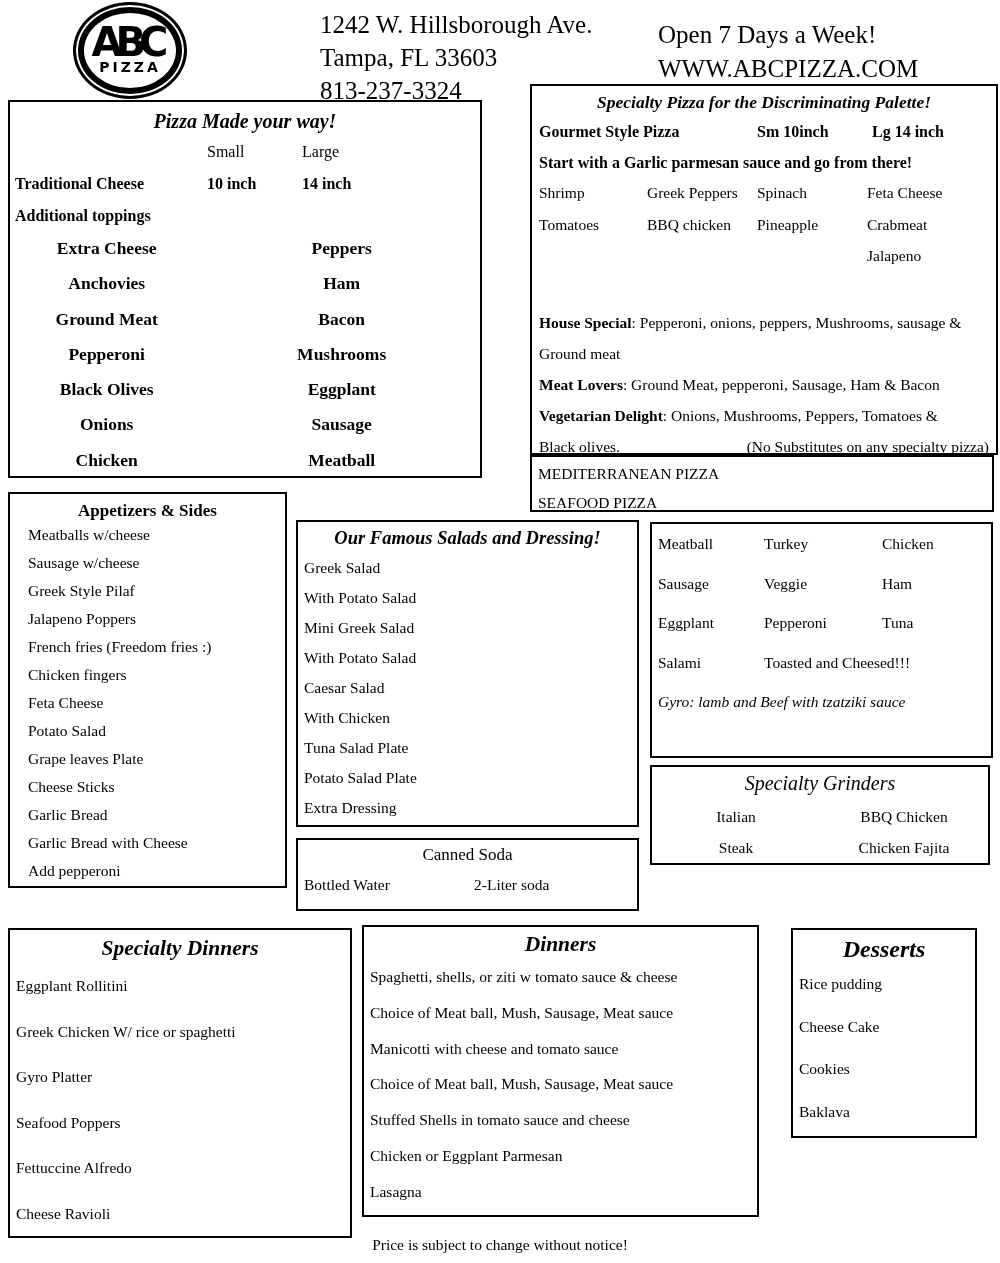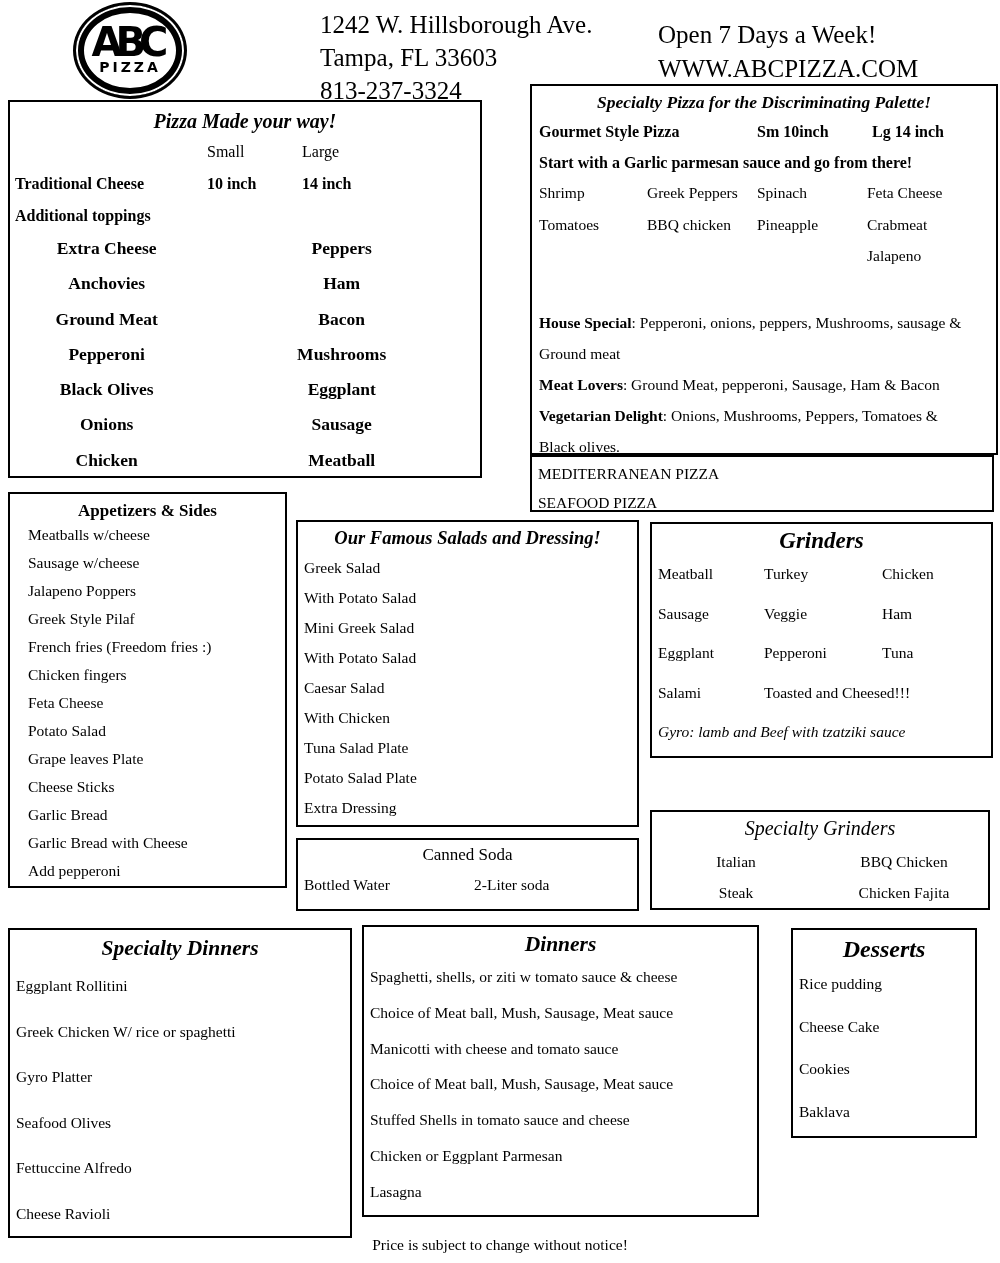--- a/index.html
+++ b/index.html
@@ -21,21 +21,21 @@
   .addr{position:absolute;left:320px;top:8px;font-size:25px;line-height:33px;}
   .open{position:absolute;left:658px;top:18px;font-size:25px;line-height:34px;}
 
   
   #box-pizza{left:8px;top:100px;width:474px;height:378px;}
   #box-specialty{left:530px;top:84px;width:468px;height:371px;}
   #box-med{left:530px;top:455px;width:464px;height:57px;}
   #box-apps{left:8px;top:492px;width:279px;height:396px;}
   #box-salads{left:296px;top:520px;width:343px;height:307px;}
   #box-grinders{left:650px;top:522px;width:343px;height:236px;}
-  #box-spec-grinders{left:650px;top:765px;width:340px;height:100px;margin-top:45px;}
+  #box-spec-grinders{left:650px;top:765px;width:340px;height:100px;}
   #box-soda{left:296px;top:838px;width:343px;height:73px;}
   #box-spec-dinners{left:8px;top:928px;width:344px;height:310px;}
   #box-dinners{left:362px;top:925px;width:397px;height:292px;}
   #box-desserts{left:791px;top:928px;width:186px;height:210px;}
 
   
   .pm-title{margin-top:8px;font-size:20px;}
   .pm-grid{display:grid;grid-template-columns:192px 95px 1fr;padding-left:5px;font-size:16px;}
   .pm-sizes{margin-top:10px;}
   .pm-base{margin-top:14px;font-weight:bold;}
@@ -171,37 +171,38 @@
       <span></span>
         <span></span>
         <span></span>
       <span>Jalapeno</span>
     </div>
     <div class="sp-para sp-house"><b>House Special</b><span>: Pepperoni, onions, peppers, Mushrooms, sausage &amp; Ground meat</span></div>
     <div class="sp-para"><b>Meat Lovers</b><span>: Ground Meat, pepperoni, Sausage, Ham &amp; Bacon</span></div>
     <div class="sp-para"><b>Vegetarian Delight</b><span>: Onions, Mushrooms, Peppers, Tomatoes &amp;</span></div>
     <div class="sp-last">
       <span>Black olives.</span>
+      <span>(No Substitutes on any specialty pizza)</span>
     </div>
   </div>
 
   <div class="box" id="box-med">
     <div class="med-list">
       <div>MEDITERRANEAN PIZZA</div>
       <div>SEAFOOD PIZZA</div>
     </div>
   </div>
 
   <div class="box" id="box-apps">
     <div class="title-b apps-title">Appetizers &amp; Sides</div>
     <div class="plain-list apps-list">
       <div>Meatballs w/cheese</div>
       <div>Sausage w/cheese</div>
+      <div>Greek Style Pilaf</div>
       <div>Jalapeno Poppers</div>
-      <div>Greek Style Pilaf</div>
       <div>French fries (Freedom fries :)</div>
       <div>Chicken fingers</div>
       <div>Feta Cheese</div>
       <div>Potato Salad</div>
       <div>Grape leaves Plate</div>
       <div>Cheese Sticks</div>
       <div>Garlic Bread</div>
       <div>Garlic Bread with Cheese</div>
       <div>Add pepperoni</div>
     </div>
@@ -216,21 +217,20 @@
       <div>With Potato Salad</div>
       <div>Caesar Salad</div>
       <div>With Chicken</div>
       <div>Tuna Salad Plate</div>
       <div>Potato Salad Plate</div>
       <div>Extra Dressing</div>
     </div>
   </div>
 
   <div class="box" id="box-grinders">
-    <div class="title-bi gr-title">Grinders</div>
     <div class="gr-grid">
       <span>Meatball</span>
       <span>Turkey</span>
       <span>Chicken</span>
       <span>Sausage</span>
       <span>Veggie</span>
       <span>Ham</span>
       <span>Eggplant</span>
       <span>Pepperoni</span>
       <span>Tuna</span>
@@ -263,21 +263,21 @@
       <span>2-Liter soda</span>
     </div>
   </div>
 
   <div class="box" id="box-spec-dinners">
     <div class="title-bi sd-title">Specialty Dinners</div>
     <div class="plain-list sd-list">
       <div>Eggplant Rollitini</div>
       <div>Greek Chicken W/ rice or spaghetti</div>
       <div>Gyro Platter</div>
-      <div>Seafood Olives</div>
+      <div>Seafood Poppers</div>
       <div>Fettuccine Alfredo</div>
       <div>Cheese Ravioli</div>
     </div>
   </div>
 
   <div class="box" id="box-dinners">
     <div class="title-bi dn-title">Dinners</div>
     <div class="plain-list dn-list">
       <div>Spaghetti, shells, or ziti w tomato sauce &amp; cheese</div>
       <div>Choice of Meat ball, Mush, Sausage, Meat sauce</div>

